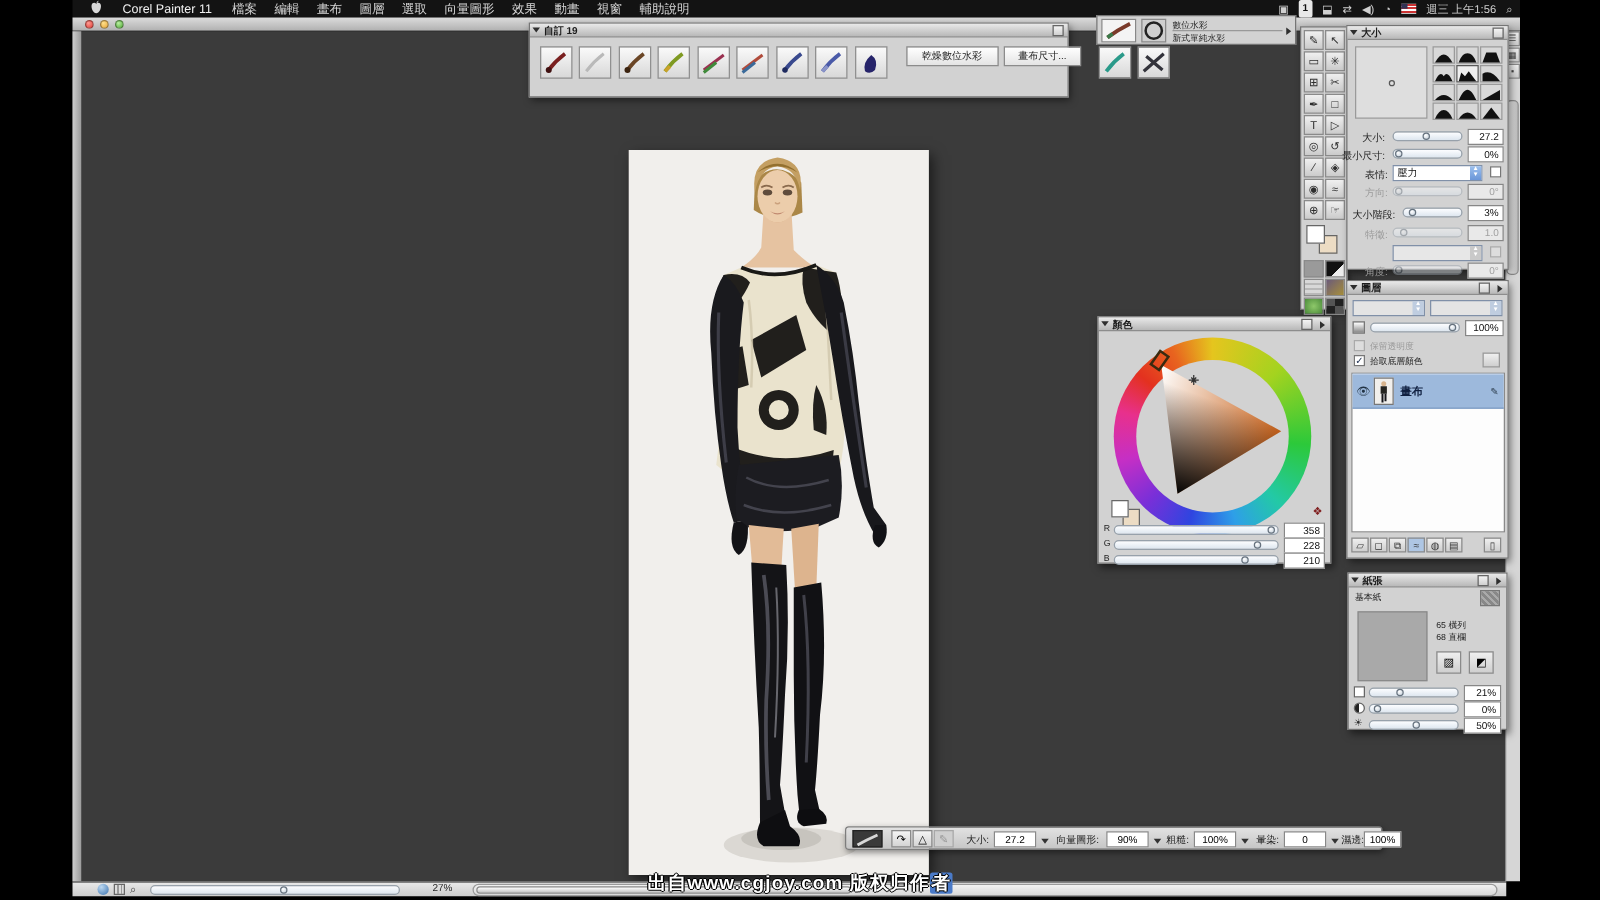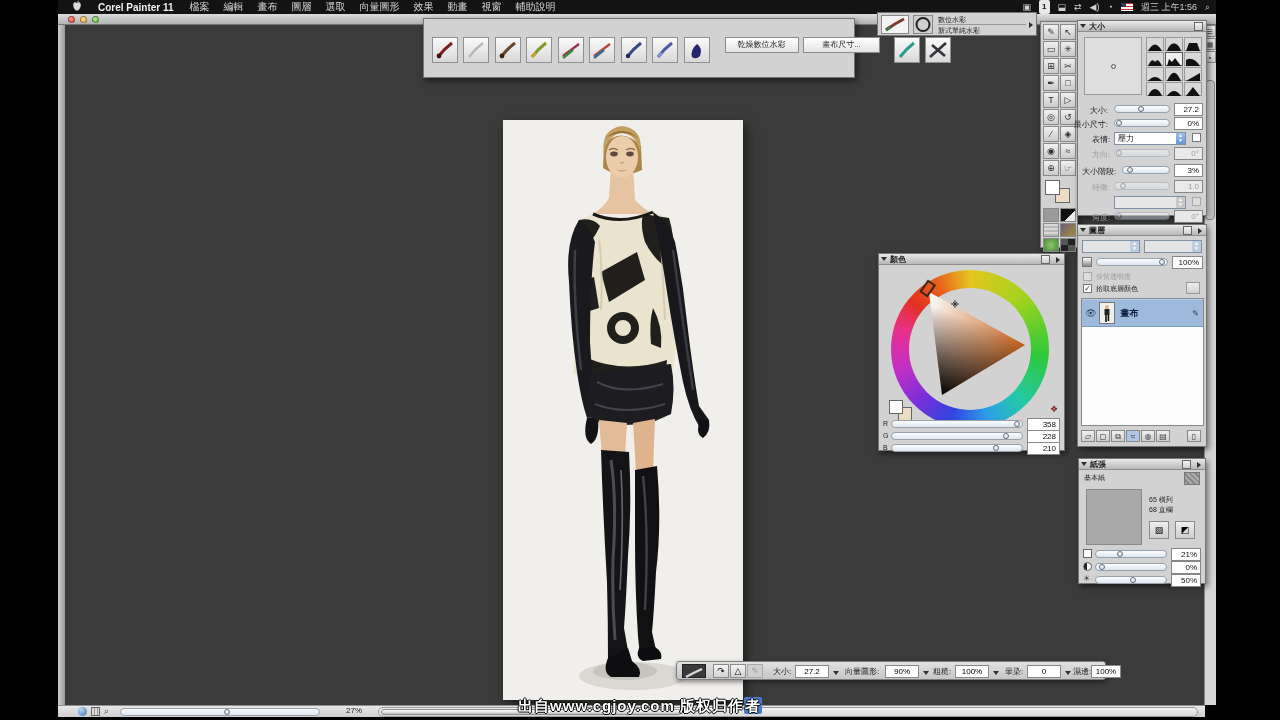--- a/index.html
+++ b/index.html
@@ -2,21 +2,21 @@
 <html><head>
 <meta charset="utf-8">
 <style>
 *{margin:0;padding:0;box-sizing:border-box}
 html,body{width:1280px;height:720px;background:#000;overflow:hidden;
   font-family:"Liberation Sans","DejaVu Sans",sans-serif;}
 
 .menubar{position:absolute;left:58px;top:0;width:1158px;height:14px;background:#131313;
   display:flex;align-items:center;font-size:10px;color:#d6d6d6}
 .menubar .mitem{padding:16px 7px;white-space:nowrap}
-.menubar .appname{font-weight:bold;color:#f0f0f0;padding:0 9px}
+.menubar .appname{font-weight:normal;color:#f0f0f0;padding:0 9px}
 .mb-right{position:absolute;right:2px;top:0;height:14px;display:flex;align-items:center;font-size:9px;color:#cfcfcf}
 .mb-ic{margin:0 4px;font-size:9px;line-height:14px}
 .inputbadge{background:#e8e8e8;color:#111;font-size:8px;font-weight:bold;padding:0 3px;border-radius:2px}
 .flag{width:12px;height:8px;background:repeating-linear-gradient(#c33 0 1.5px,#fff 1.5px 3px);position:relative;display:inline-block;margin:0 4px}
 .flag::after{content:"";position:absolute;left:0;top:0;width:5px;height:4px;background:#335}
 
 .titlebar{position:absolute;left:58px;top:14px;width:1158px;height:11px;
   background:linear-gradient(#dcdcdc,#b3b3b3);border-bottom:1px solid #777}
 .tl{position:absolute;top:2px;width:7px;height:7px;border-radius:50%;border:1px solid rgba(0,0,0,.35)}
 .workspace{position:absolute;left:58px;top:25px;width:1146px;height:680px;background:#3b3b3b}
@@ -180,20 +180,25 @@
   <path d="M108,340 Q114,380 110,440 Q109,480 112,520" stroke="#55555f" stroke-width="3" fill="none" opacity=".85"></path>
   <path d="M118,350 Q121,400 117,470" stroke="#8a8a93" stroke-width="1.6" fill="none" opacity=".7"></path>
 
   <path d="M132,350 L154,346 Q159,404 153,452 Q151,492 149,512 L153,530 Q146,540 137,536 L135,516 Q132,470 132,420Z" fill="#111114"></path>
   <path d="M136,528 Q132,538 140,541 L158,539 Q160,532 152,527Z" fill="#0d0d10"></path>
   <path d="M140,356 Q146,410 142,490" stroke="#4c4c56" stroke-width="2.4" fill="none" opacity=".8"></path>
 </svg>
 </div>
 
 <div class="panel" style="left:423px;top:18px;width:432px;height:60px">
+  <div class="ptitle">
+    <span class="collapse"></span>
+    <span>自訂 19</span>
+    <span class="boxbtn" style="right:3px"></span>
+  </div>
   <div style="position:absolute;left:8px;top:18px;white-space:nowrap">
     <span class="bicon"><svg width="24" height="24">
           <path d="M5,19 Q11,11 19,5" stroke="#7a2020" stroke-width="3" fill="none"></path>
           <circle cx="6" cy="18" r="2.4" fill="#401010"></circle>
         </svg></span>
     <span class="bicon"><svg width="24" height="24">
           <path d="M5,19 Q11,11 19,5" stroke="#b9b9b9" stroke-width="2.4" fill="none"></path>
         </svg></span>
     <span class="bicon"><svg width="24" height="24">
           <path d="M5,19 Q11,11 19,5" stroke="#6b4626" stroke-width="3" fill="none"></path>
@@ -217,21 +222,21 @@
         </svg></span>
     <span class="bicon"><svg width="24" height="24">
           <path d="M5,19 Q11,11 19,5" stroke="#4a5aa8" stroke-width="3" fill="none"></path>
           <path d="M5,19 L9,15" stroke="#8a94c8" stroke-width="3"></path>
         </svg></span>
     <span class="bicon"><svg width="24" height="24">
           <path d="M7,19 Q5,12 12,6 Q18,10 15,18 Q11,22 7,19Z" fill="#26246a"></path>
         </svg></span>
     <span style="display:inline-block;width:5px"></span>
     <span class="txtbtn" style="width:74px">乾燥數位水彩</span>
-    <span class="txtbtn" style="width:77px">畫布尺寸...</span>
+    <span class="txtbtn" style="width:62px">畫布尺寸...</span>
     <span style="display:inline-block;width:5px"></span>
     <span class="bicon"><svg width="24" height="24">
           <path d="M5,19 Q11,11 19,5" stroke="#2a9a8a" stroke-width="3" fill="none"></path>
         </svg></span>
     <span class="bicon"><svg width="24" height="24">
           <path d="M4,19 L20,5 M6,7 L19,18" stroke="#33333b" stroke-width="2.6"></path>
         </svg></span>
   </div>
 </div>
 

